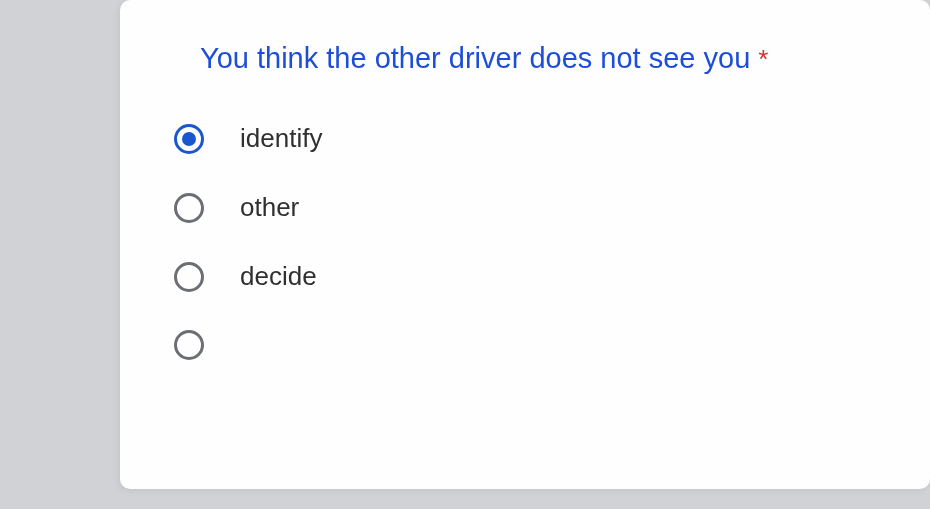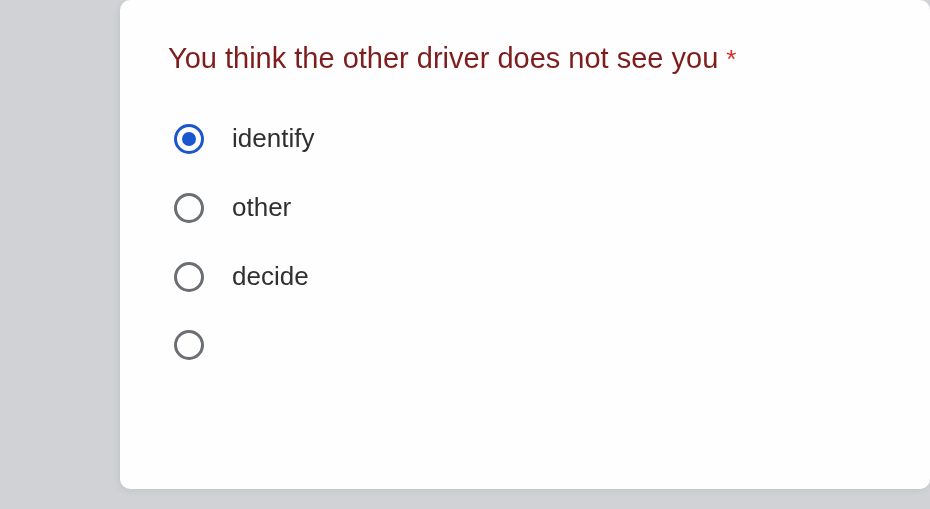--- a/index.html
+++ b/index.html
@@ -22,37 +22,38 @@
       box-shadow: -2px 2px 6px rgba(0,0,0,0.06);
     }
     .question-row {
       display: flex;
       align-items: baseline;
       gap: 8px;
       margin-bottom: 48px;
     }
     .question-text {
       font-size: 29px;
-      color: #7f1d1d;
+      color: #1d4ed8;
       font-weight: 400;
+      margin-left: 32px;
     }
     .required {
       color: #d53126;
       font-size: 26px;
     }
     .options {
       display: flex;
       flex-direction: column;
       gap: 38px;
       padding-left: 6px;
     }
     .option {
       display: flex;
       align-items: center;
-      gap: 28px;
+      gap: 36px;
       cursor: pointer;
     }
     .radio {
       width: 30px;
       height: 30px;
       border-radius: 50%;
       border: 3px solid #6b6e73;
       display: flex;
       align-items: center;
       justify-content: center;

